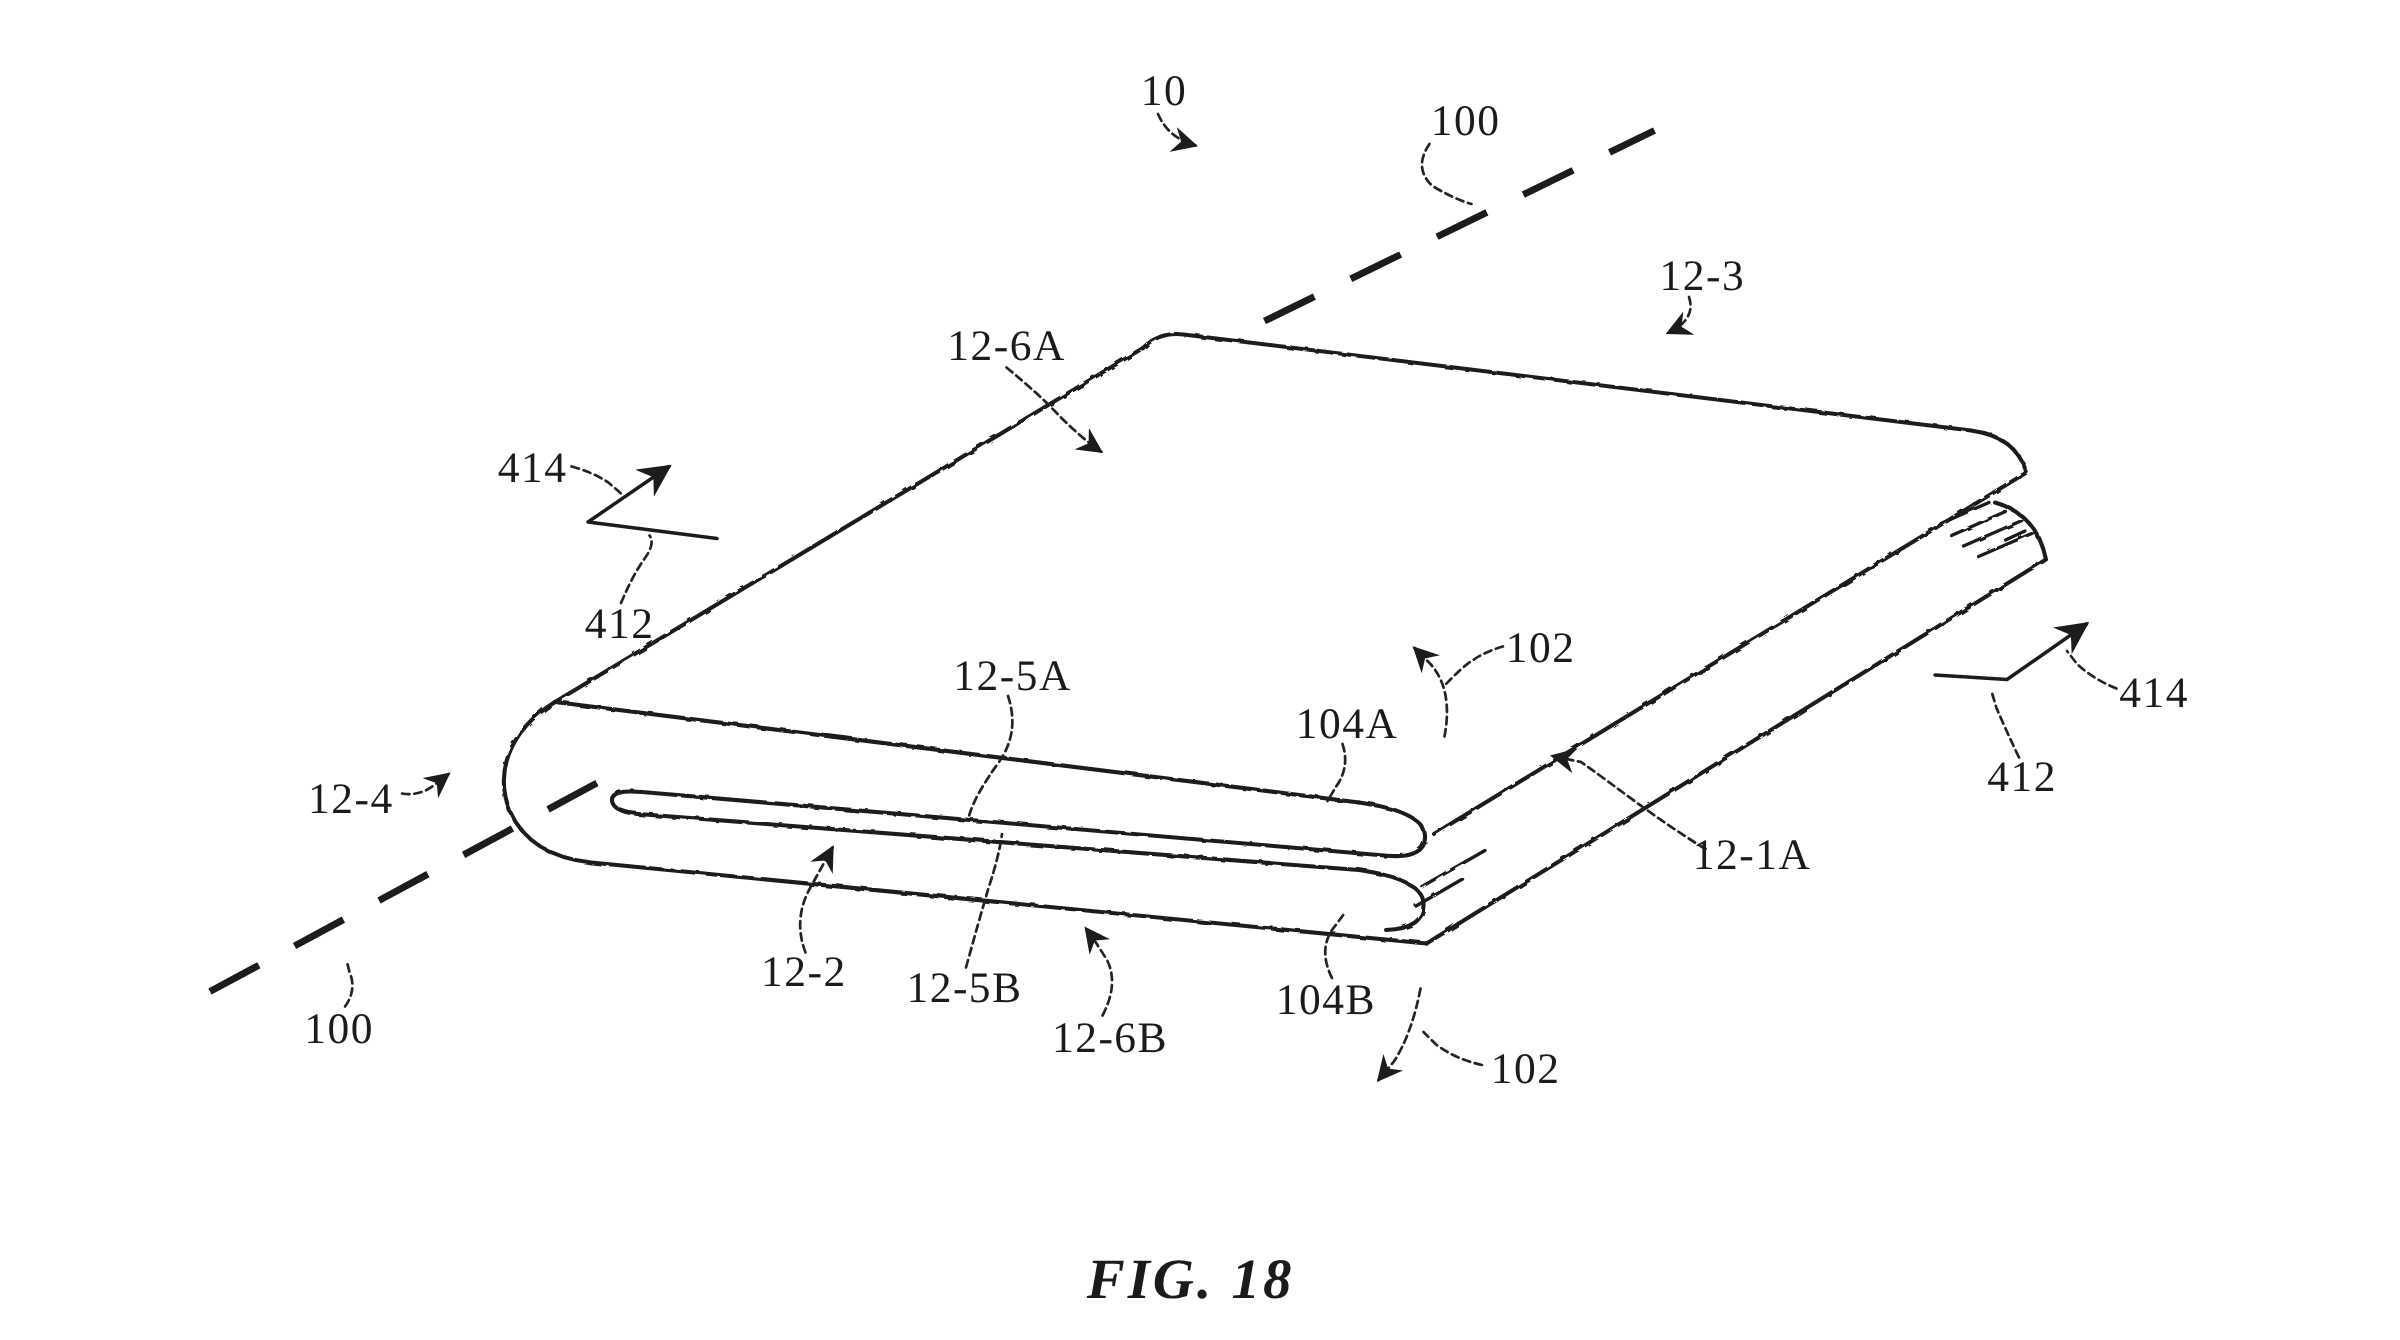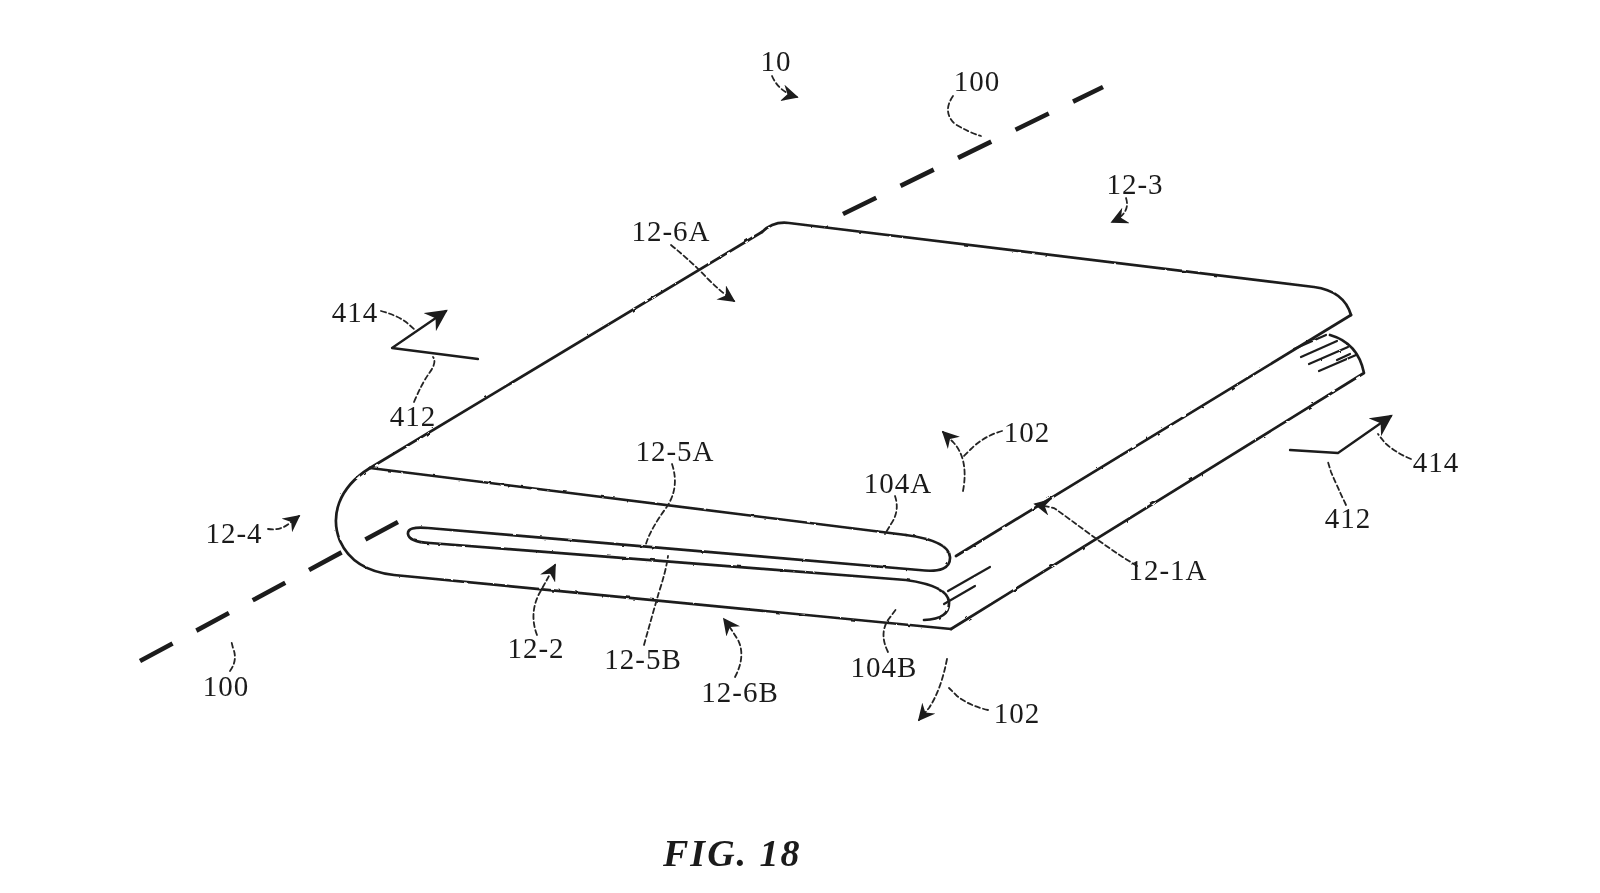--- a/index.html
+++ b/index.html
@@ -11,21 +11,21 @@
   .outline{fill:none;stroke:#1c1c1c;stroke-width:2.7;stroke-linecap:round;stroke-linejoin:round;}
   .axis{fill:none;stroke:#1c1c1c;stroke-width:4.6;stroke-dasharray:37 27;stroke-linecap:butt;}
   .leader{fill:none;stroke:#242424;stroke-width:1.8;stroke-dasharray:5 3.2;stroke-linecap:round;}
   .sym{fill:none;stroke:#1c1c1c;stroke-width:2.3;stroke-linecap:round;stroke-linejoin:round;}
   .hatch{fill:none;stroke:#1c1c1c;stroke-width:2.2;stroke-linecap:round;}
   .labels text{
     font-family:"Liberation Serif", serif;font-size:29px;fill:#1b1b1b;
     text-anchor:middle;dominant-baseline:central;letter-spacing:1px;
   }
   .caption{
-    position:absolute;left:663px;top:831px;width:200px;text-align:left;
+    position:absolute;left:663px;top:831px;width:200px;text-align:right;
     font-family:"Liberation Serif", serif;font-size:38px;font-weight:bold;
     font-style:italic;color:#1b1b1b;letter-spacing:2px;
   }
 </style>
 </head>
 <body>
 
 <div class="stage">
   <svg width="1600" height="893" viewBox="0 0 1600 893">
     <defs>

